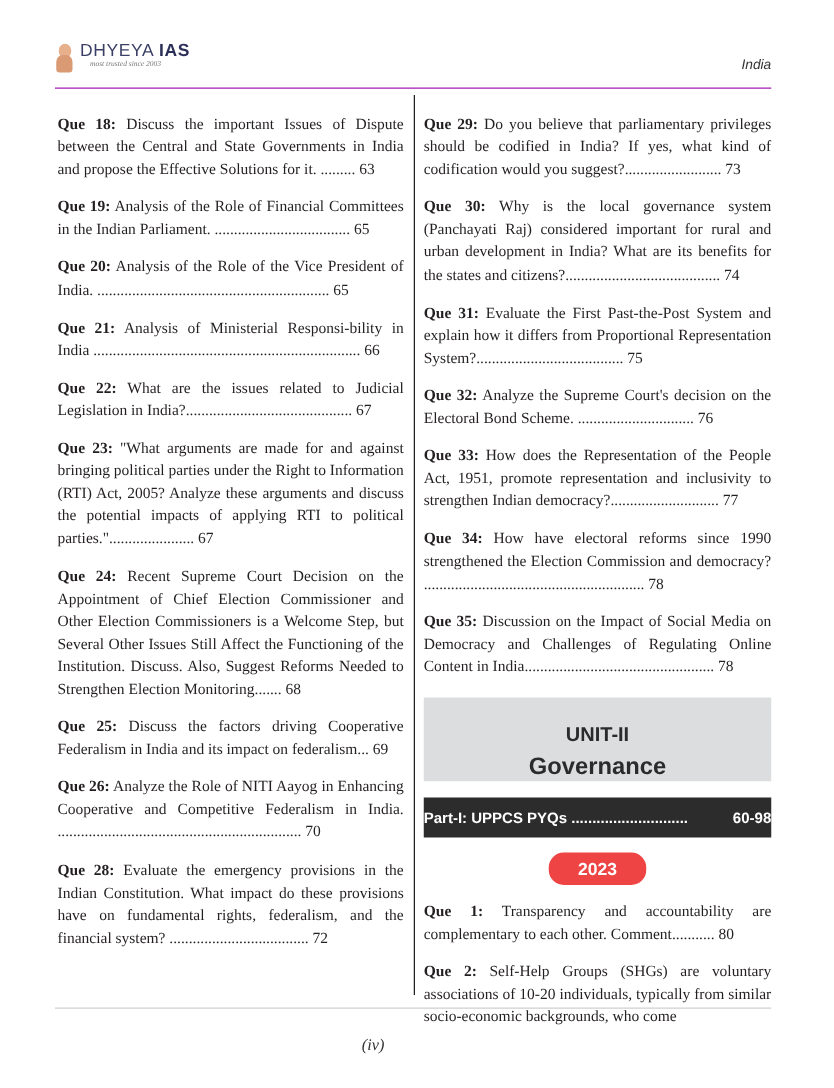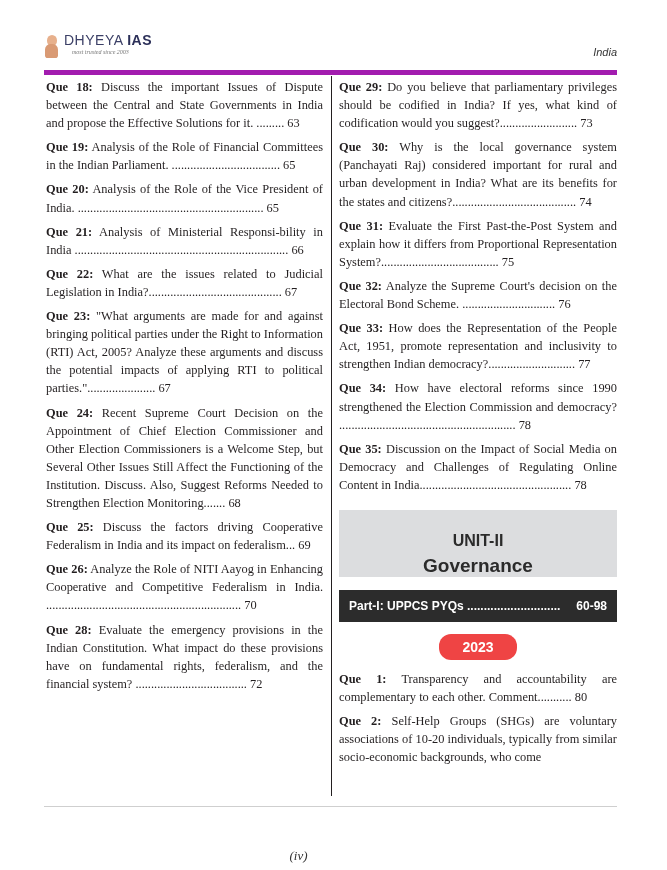--- a/index.html
+++ b/index.html
@@ -1,43 +1,43 @@
 <!DOCTYPE html>
 <html><head>
   <meta charset="utf-8">
   <style>
     html, body { margin: 0; padding: 0; background: #ffffff; }
     body { width: 667px; height: 870px; position: relative; overflow: hidden; color: #231f20; }
-    .header { position: absolute; left: 44px; top: 30px; width: 573px; height: 40px; border-bottom: 5px solid #a21caf; }
+    .header { position: absolute; left: 44px; top: 30px; width: 573px; height: 40px; border-bottom: 1px solid #a21caf; }
     .logo { position: absolute; left: 0; top: 2px; display: flex; align-items: flex-start; }
     .logo-mark { width: 16px; height: 28px; margin-right: 4px; position: relative; }
     .logo-mark .head { position: absolute; left: 3px; top: 3px; width: 10px; height: 11px; border-radius: 50% 50% 45% 45%; background: #e7b08c; }
     .logo-mark .body { position: absolute; left: 1px; top: 12px; width: 13px; height: 14px; border-radius: 40% 40% 20% 20%; background: #d99a74; }
     .logo-text { display: flex; flex-direction: column; }
     .logo-name { font-family: "Liberation Sans", sans-serif; font-size: 14px; letter-spacing: 0.5px; color: #3b3f66; line-height: 16px; }
     .logo-name b { font-weight: bold; color: #2b2f58; }
     .logo-tag { font-family: "Liberation Serif", serif; font-style: italic; font-size: 6px; color: #777; margin-left: 8px; line-height: 8px; }
     .index-label { position: absolute; right: 0; top: 16px; font-family: "Liberation Sans", sans-serif; font-style: italic; font-size: 11px; color: #333; }
 
     .col { position: absolute; top: 78px; font-family: "Liberation Serif", serif; font-size: 12.4px; line-height: 18.1px; text-align: justify; }
     .col-left { left: 46px; width: 277px; }
     .col-right { left: 339px; width: 278px; }
     .divider-v { position: absolute; left: 331px; top: 76px; width: 1px; height: 720px; background: #231f20; }
-    .entry { margin: 0 0 6px 0; }
+    .entry { margin: 12px 0 6px 0; }
     .entry .q { font-weight: bold; }
 
     .unit-box { background: #dcdddf; height: 67px; margin-top: 16px; text-align: center; font-family: "Liberation Sans", sans-serif; font-weight: bold; color: #2b2b2b; padding-top: 20px; box-sizing: border-box; }
     .unit-box .unit { font-size: 16px; line-height: 22px; }
     .unit-box .topic { font-size: 19px; line-height: 28px; }
-    .part-bar { background: #2c2c2c; color: #ffffff; height: 32px; margin-top: 13px; font-family: "Liberation Sans", sans-serif; font-weight: bold; font-size: 12px; line-height: 32px; padding: 0 10px; display: flex; justify-content: space-between; }
+    .part-bar { background: #2c2c2c; color: #ffffff; height: 32px; margin-top: 13px; font-family: "Liberation Sans", sans-serif; font-weight: bold; font-size: 12px; line-height: 32px; padding: 0 0; display: flex; justify-content: space-between; }
     .year-pill-wrap { text-align: center; margin-top: 12px; margin-bottom: 10px; }
     .year-pill { display: inline-block; background: #ef4444; color: #fff; border-radius: 12px; width: 78px; height: 26px; line-height: 26px; font-family: "Liberation Sans", sans-serif; font-weight: bold; font-size: 14px; text-align: center; }
 
     .footer-line { position: absolute; left: 44px; top: 806px; width: 573px; height: 1px; background: #cfcfcf; }
-    .page-num { position: absolute; left: 0; width: 597px; top: 848px; text-align: center; font-family: "Liberation Serif", serif; font-style: italic; font-size: 13px; color: #333; }
+    .page-num { position: absolute; left: 0; width: 597px; top: 828px; text-align: center; font-family: "Liberation Serif", serif; font-style: italic; font-size: 13px; color: #333; }
   </style>
 </head>
 <body>
 
 <div class="header">
   <div class="logo">
     <div class="logo-mark">
       <div class="head"></div>
         <div class="body"></div>
     </div>

